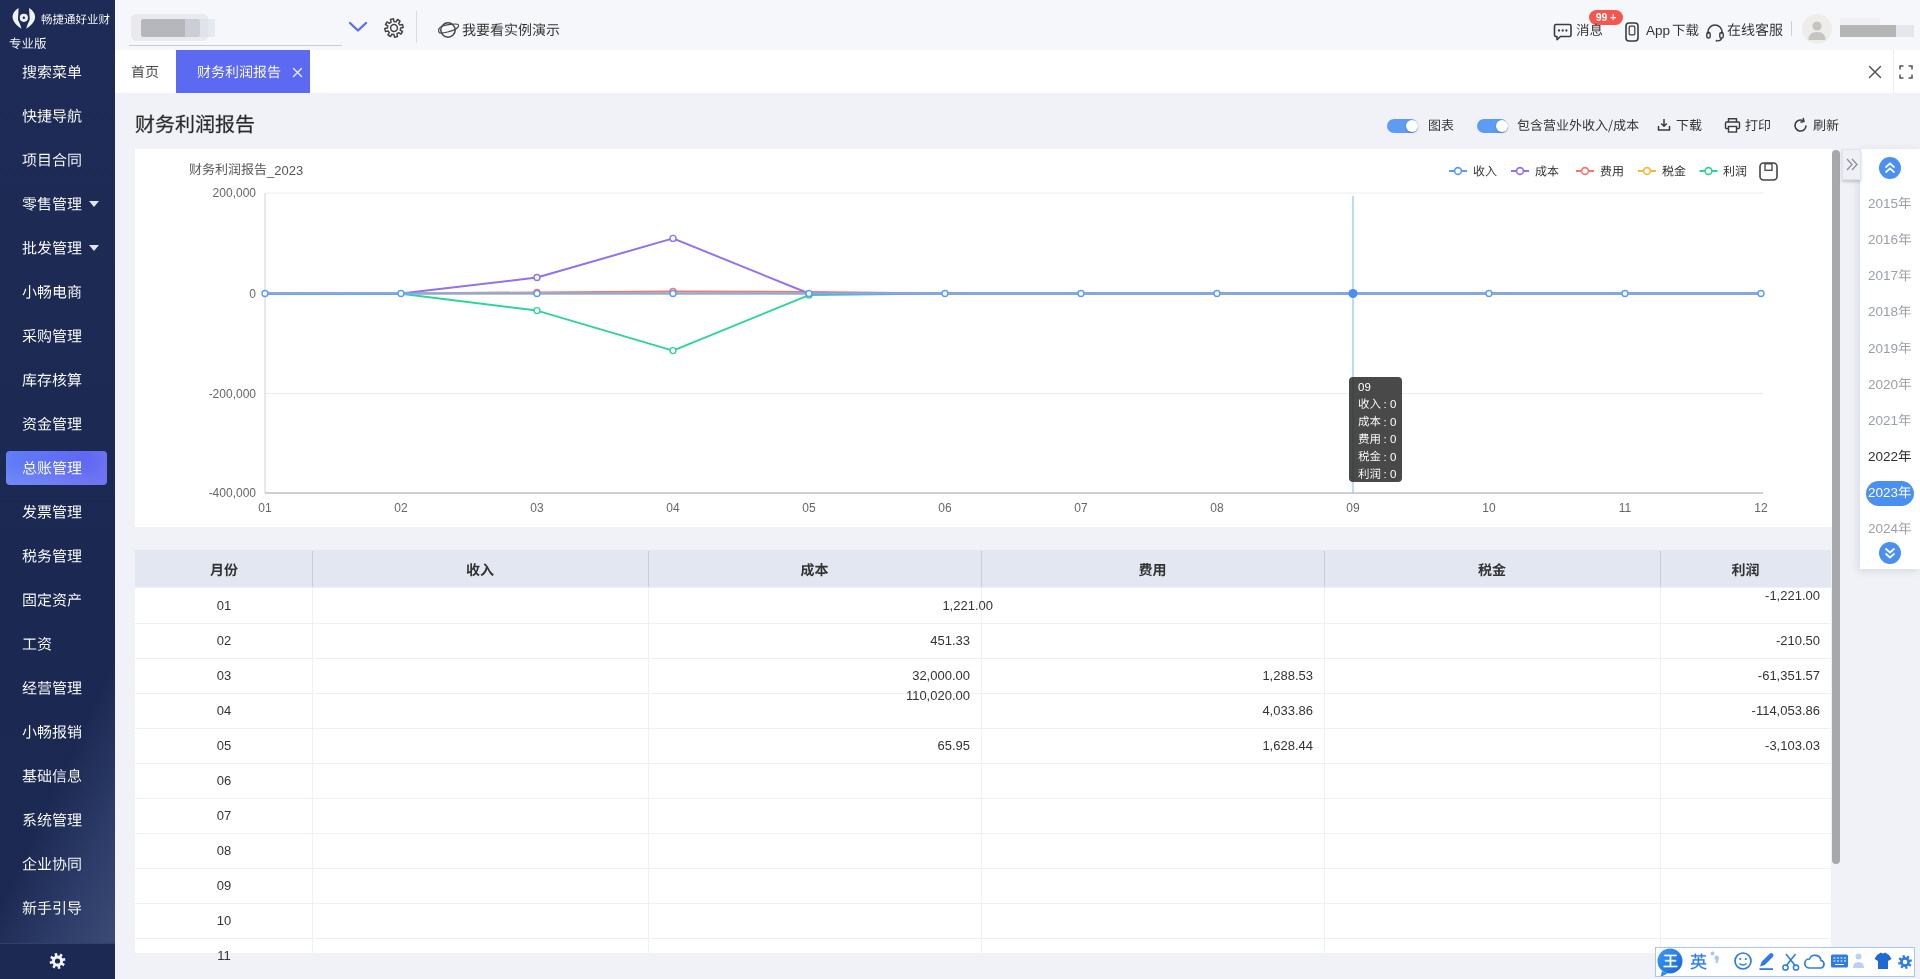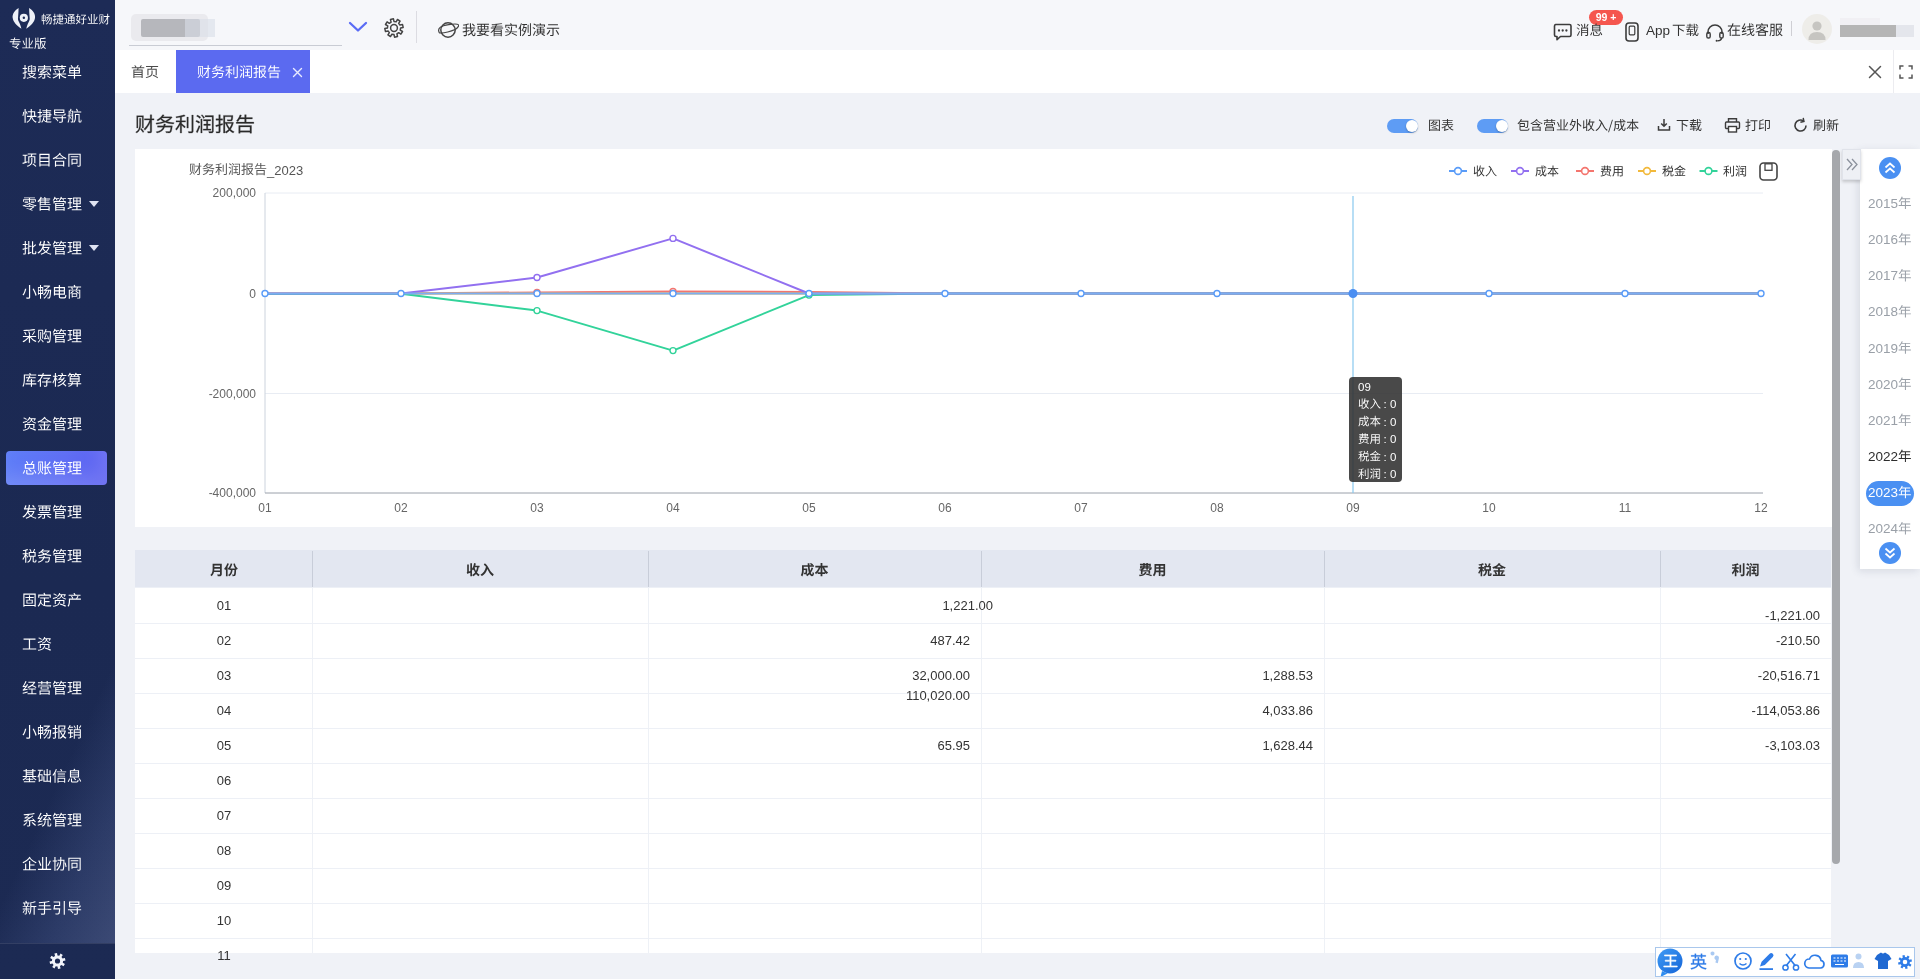--- a/index.html
+++ b/index.html
@@ -218,30 +218,30 @@
       <div class="mon" style="left:69px;top:108px">03</div>
       <div class="mon" style="left:69px;top:143px">04</div>
       <div class="mon" style="left:69px;top:178px">05</div>
       <div class="mon" style="left:69px;top:213px">06</div>
       <div class="mon" style="left:69px;top:248px">07</div>
       <div class="mon" style="left:69px;top:283px">08</div>
       <div class="mon" style="left:69px;top:318px">09</div>
       <div class="mon" style="left:69px;top:353px">10</div>
       <div class="mon" style="left:69px;top:388px">11</div>
     <div class="num" style="top:38px;right:838px;width:200px">1,221.00</div>
-    <div class="num" style="top:73px;right:861px;width:200px">487.42</div>
+    <div class="num" style="top:73px;right:861px;width:200px">451.33</div>
     <div class="num" style="top:108px;right:861px;width:200px">32,000.00</div>
     <div class="num" style="top:128px;right:861px;width:200px">110,020.00</div>
     <div class="num" style="top:178px;right:861px;width:200px">65.95</div>
     <div class="num" style="top:108px;right:518px;width:200px">1,288.53</div>
     <div class="num" style="top:143px;right:518px;width:200px">4,033.86</div>
     <div class="num" style="top:178px;right:518px;width:200px">1,628.44</div>
-    <div class="num" style="top:48px;right:11px;width:200px">-1,221.00</div>
+    <div class="num" style="top:28px;right:11px;width:200px">-1,221.00</div>
     <div class="num" style="top:73px;right:11px;width:200px">-210.50</div>
-    <div class="num" style="top:108px;right:11px;width:200px">-20,516.71</div>
+    <div class="num" style="top:108px;right:11px;width:200px">-61,351.57</div>
     <div class="num" style="top:143px;right:11px;width:200px">-114,053.86</div>
     <div class="num" style="top:178px;right:11px;width:200px">-3,103.03</div>
   </div>
 </div>
 
 <div class="toggle" style="left:1387px;top:118.5px;z-index:10">
     <i></i>
   </div>
 <div class="toggle" style="left:1477px;top:118.5px;z-index:10">
     <i></i>

